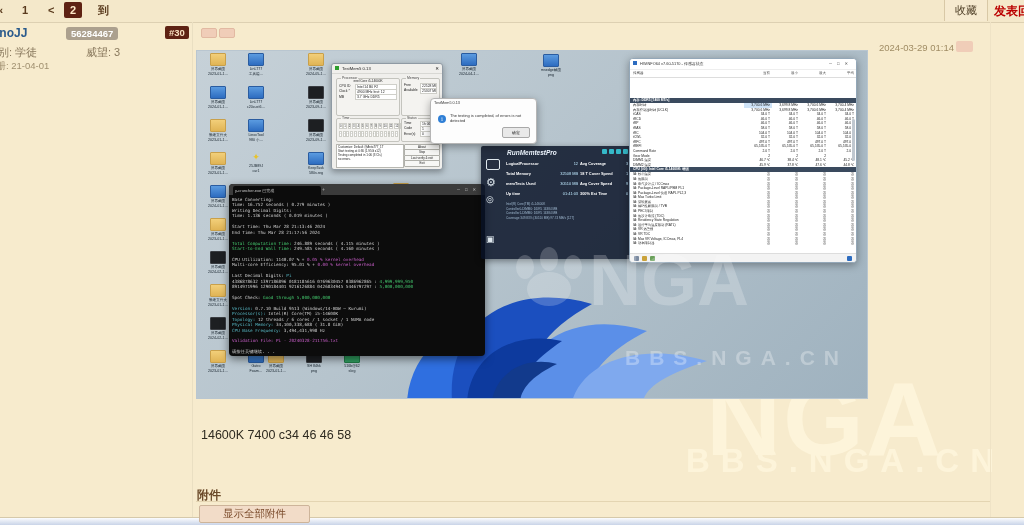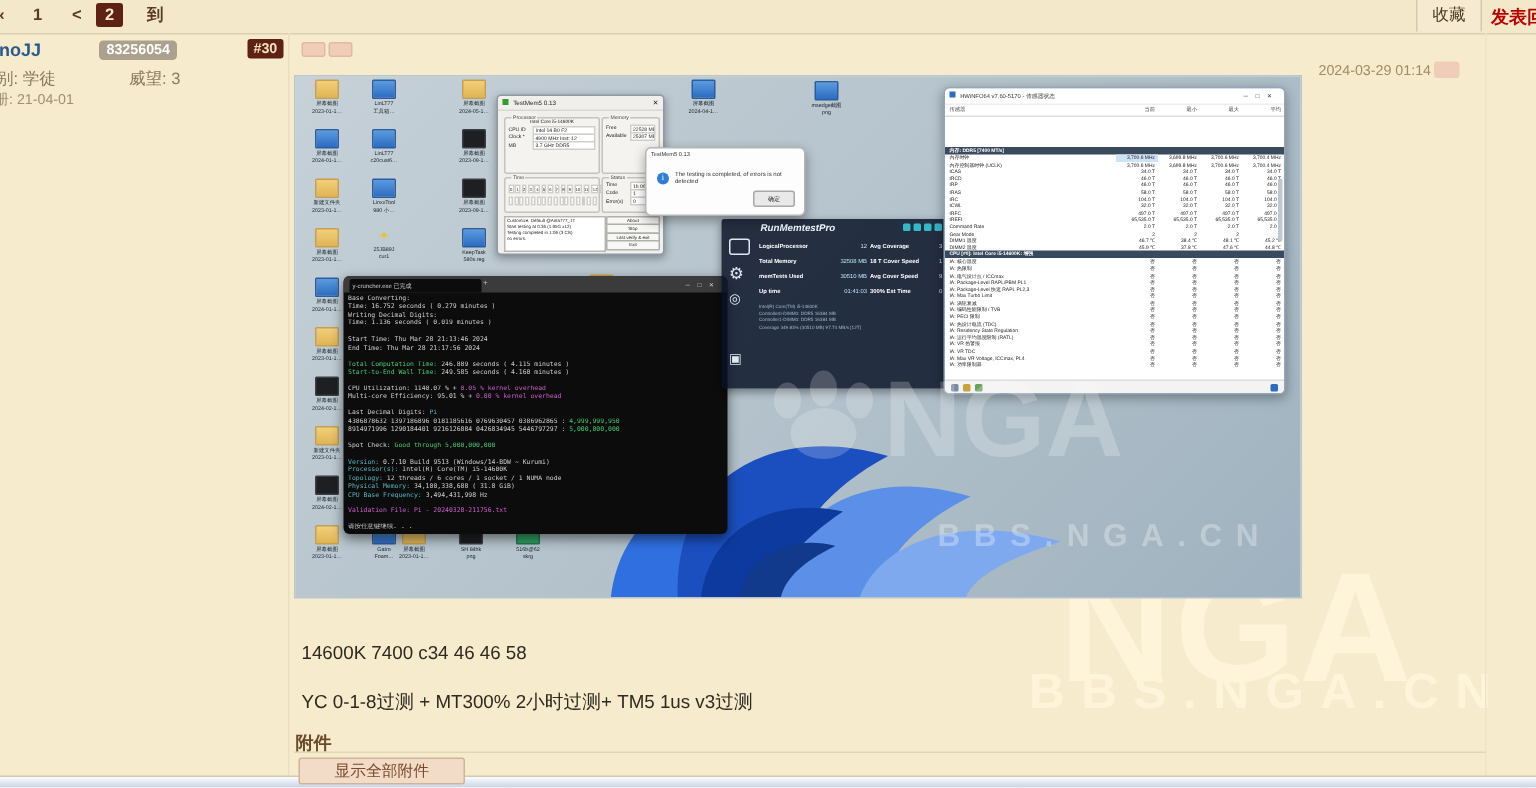--- a/index.html
+++ b/index.html
@@ -149,21 +149,21 @@
     <div class="pgbtn" style="left:16px;">1</div>
     <div class="pgbtn" style="left:42px;">&lt;</div>
     <div class="pgbtn sel" style="left:64px;">2</div>
     <div class="pgbtn" style="left:92px;">到</div>
     <div id="fav-btn">收藏</div>
     <div id="reply-link">发表回复</div>
   </div>
 
   <div id="sidebar">
     <div id="author-name" class="nw">inoJJ</div>
-    <div id="uid-badge">83256054</div>
+    <div id="uid-badge">56284467</div>
     <div class="meta nw" style="position:absolute;left:-13px;top:23px;">级别: 学徒</div>
     <div class="meta nw" style="position:absolute;left:86px;top:23px;">威望: 3</div>
     <div class="meta nw" style="position:absolute;left:-13px;top:38px;font-size:9.5px;color:#a09070;">注册: 21-04-01</div>
   </div>
 
   <div class="vline" style="left:192px;"></div>
   <div class="vline" style="left:990px;background:#efe3c6;"></div>
 
   <div id="floor-badge">#30</div>
   <div class="minibtn" style="left:201px;"></div>
@@ -760,20 +760,19 @@
       <ellipse cx="40" cy="52" rx="22" ry="17" fill="rgba(255,255,255,0.20)"></ellipse>
       <ellipse cx="16" cy="30" rx="9" ry="12" fill="rgba(255,255,255,0.20)"></ellipse>
       <ellipse cx="40" cy="22" rx="9" ry="12" fill="rgba(255,255,255,0.20)"></ellipse>
       <ellipse cx="64" cy="30" rx="9" ry="12" fill="rgba(255,255,255,0.20)"></ellipse>
     </svg>
     <div class="iwm" id="iwm-nga">NGA</div>
     <div class="iwm" id="iwm-site">BBS.NGA.CN</div>
   </div>
 
   <div class="bodyline nw" style="top:428px;">14600K 7400 c34 46 46 58</div>
-  <div class="bodyline nw" style="top:460px;">YC 0-1-8过测 + MT300% 2小时过测+ TM5 1us v3过测</div>
   <div id="attach-label">附件</div>
   <div id="attach-divider"></div>
   <div id="attach-btn">显示全部附件</div>
 
   <div id="bottom-line"></div>
   <div id="bottom-strip"></div>
 </div>
 
 </body></html>

